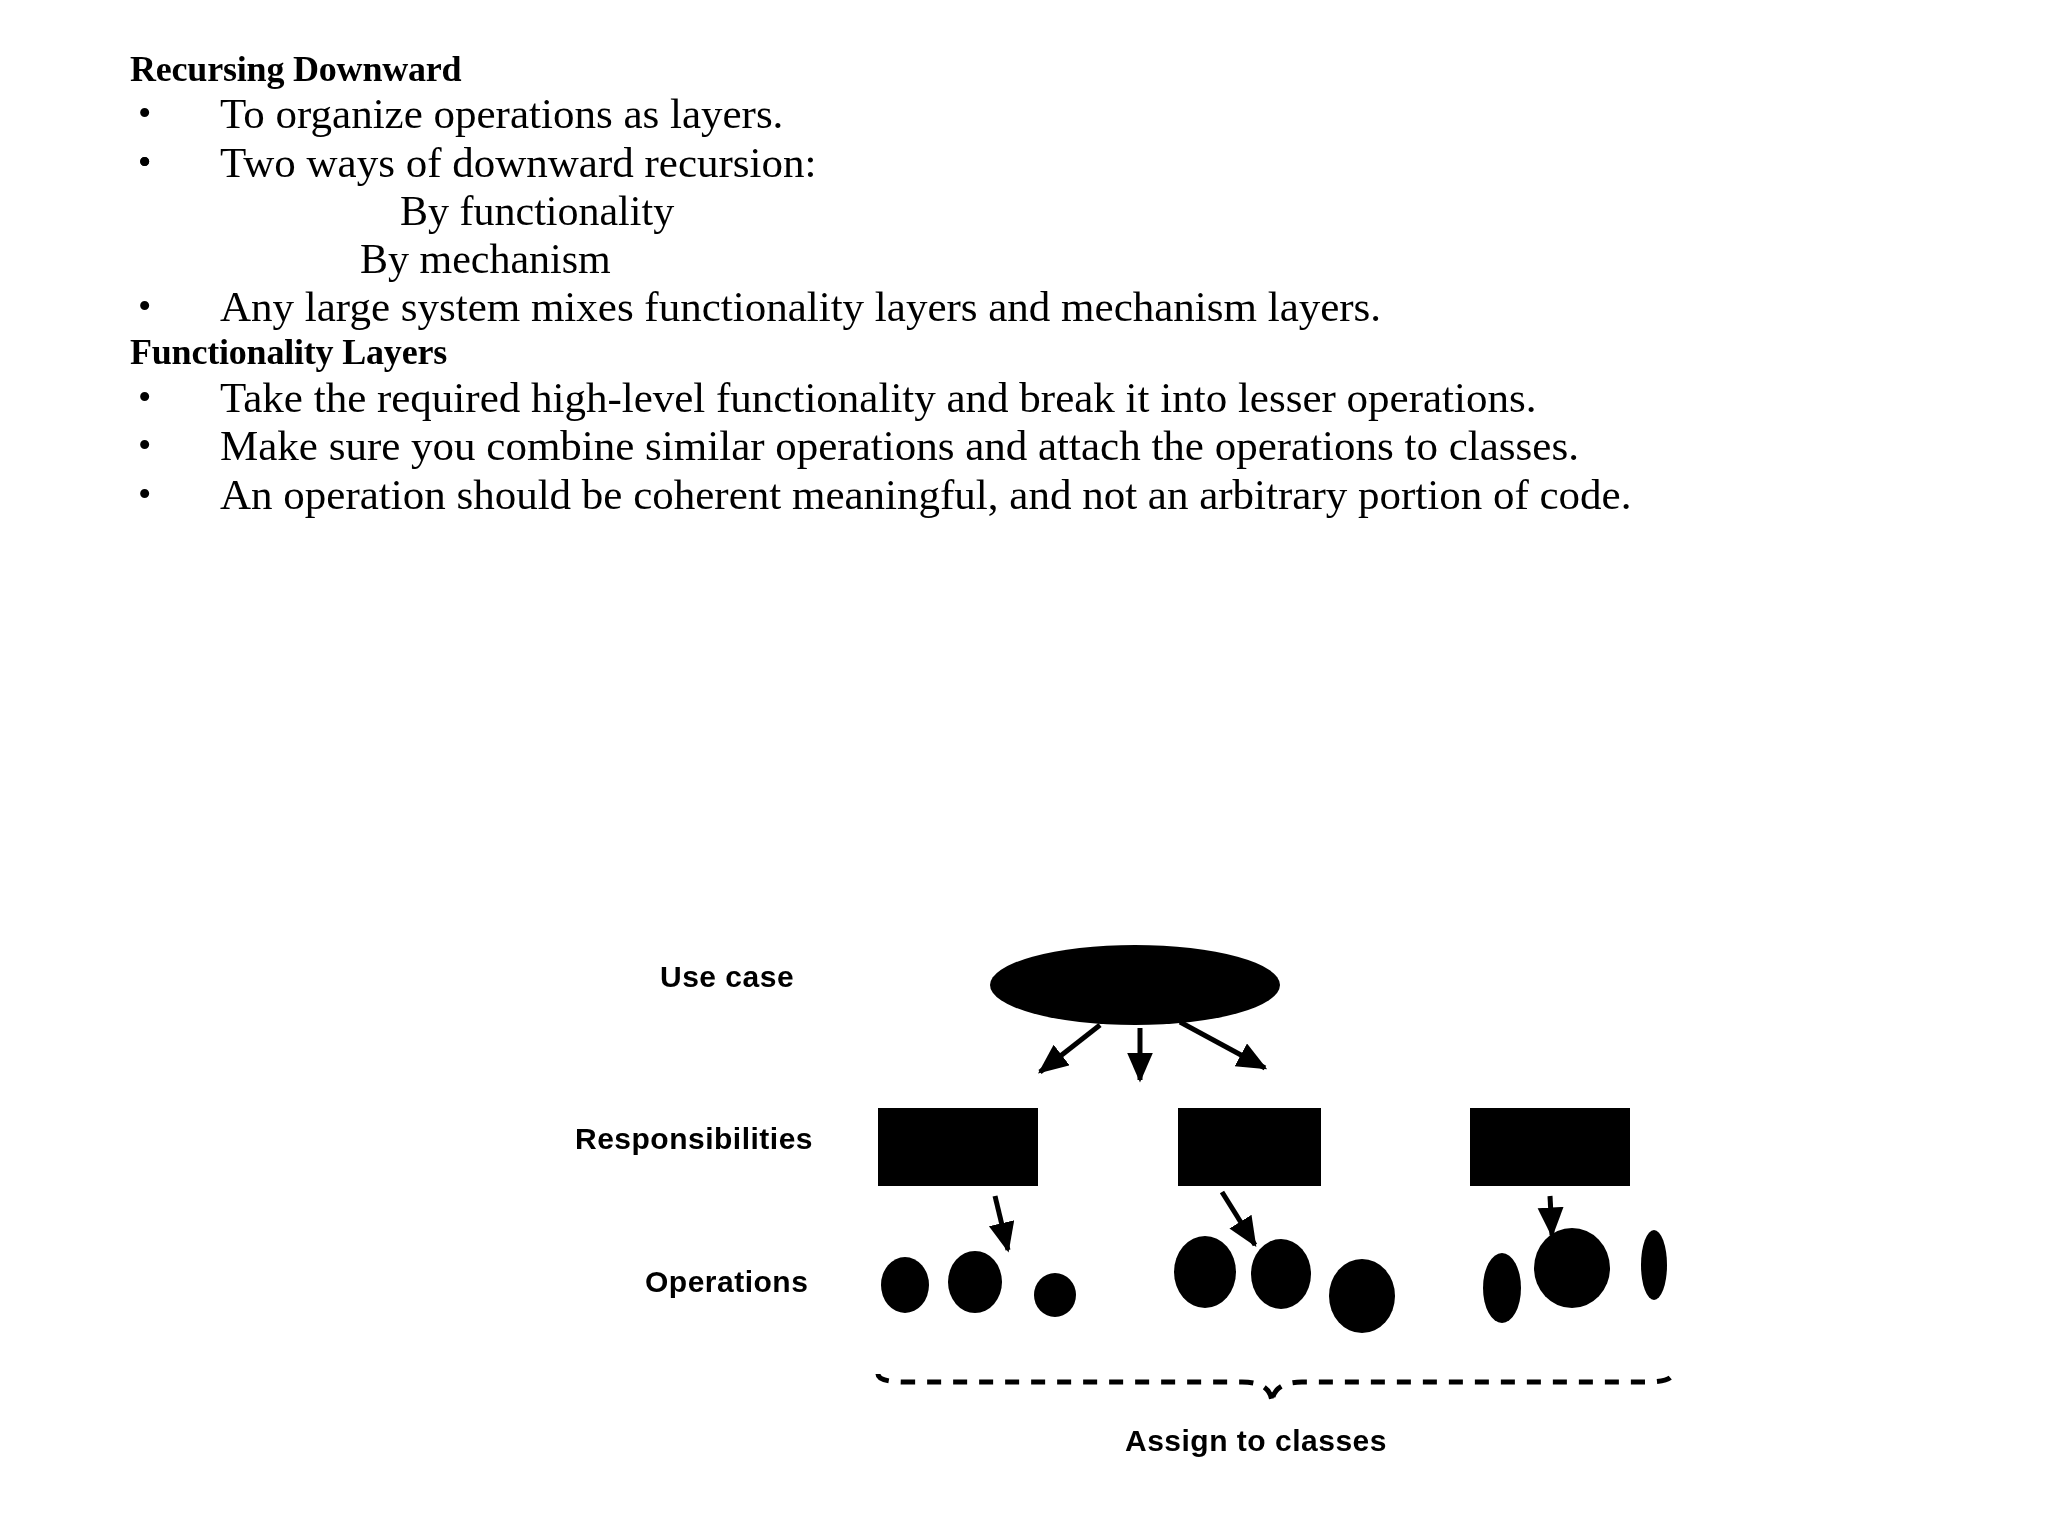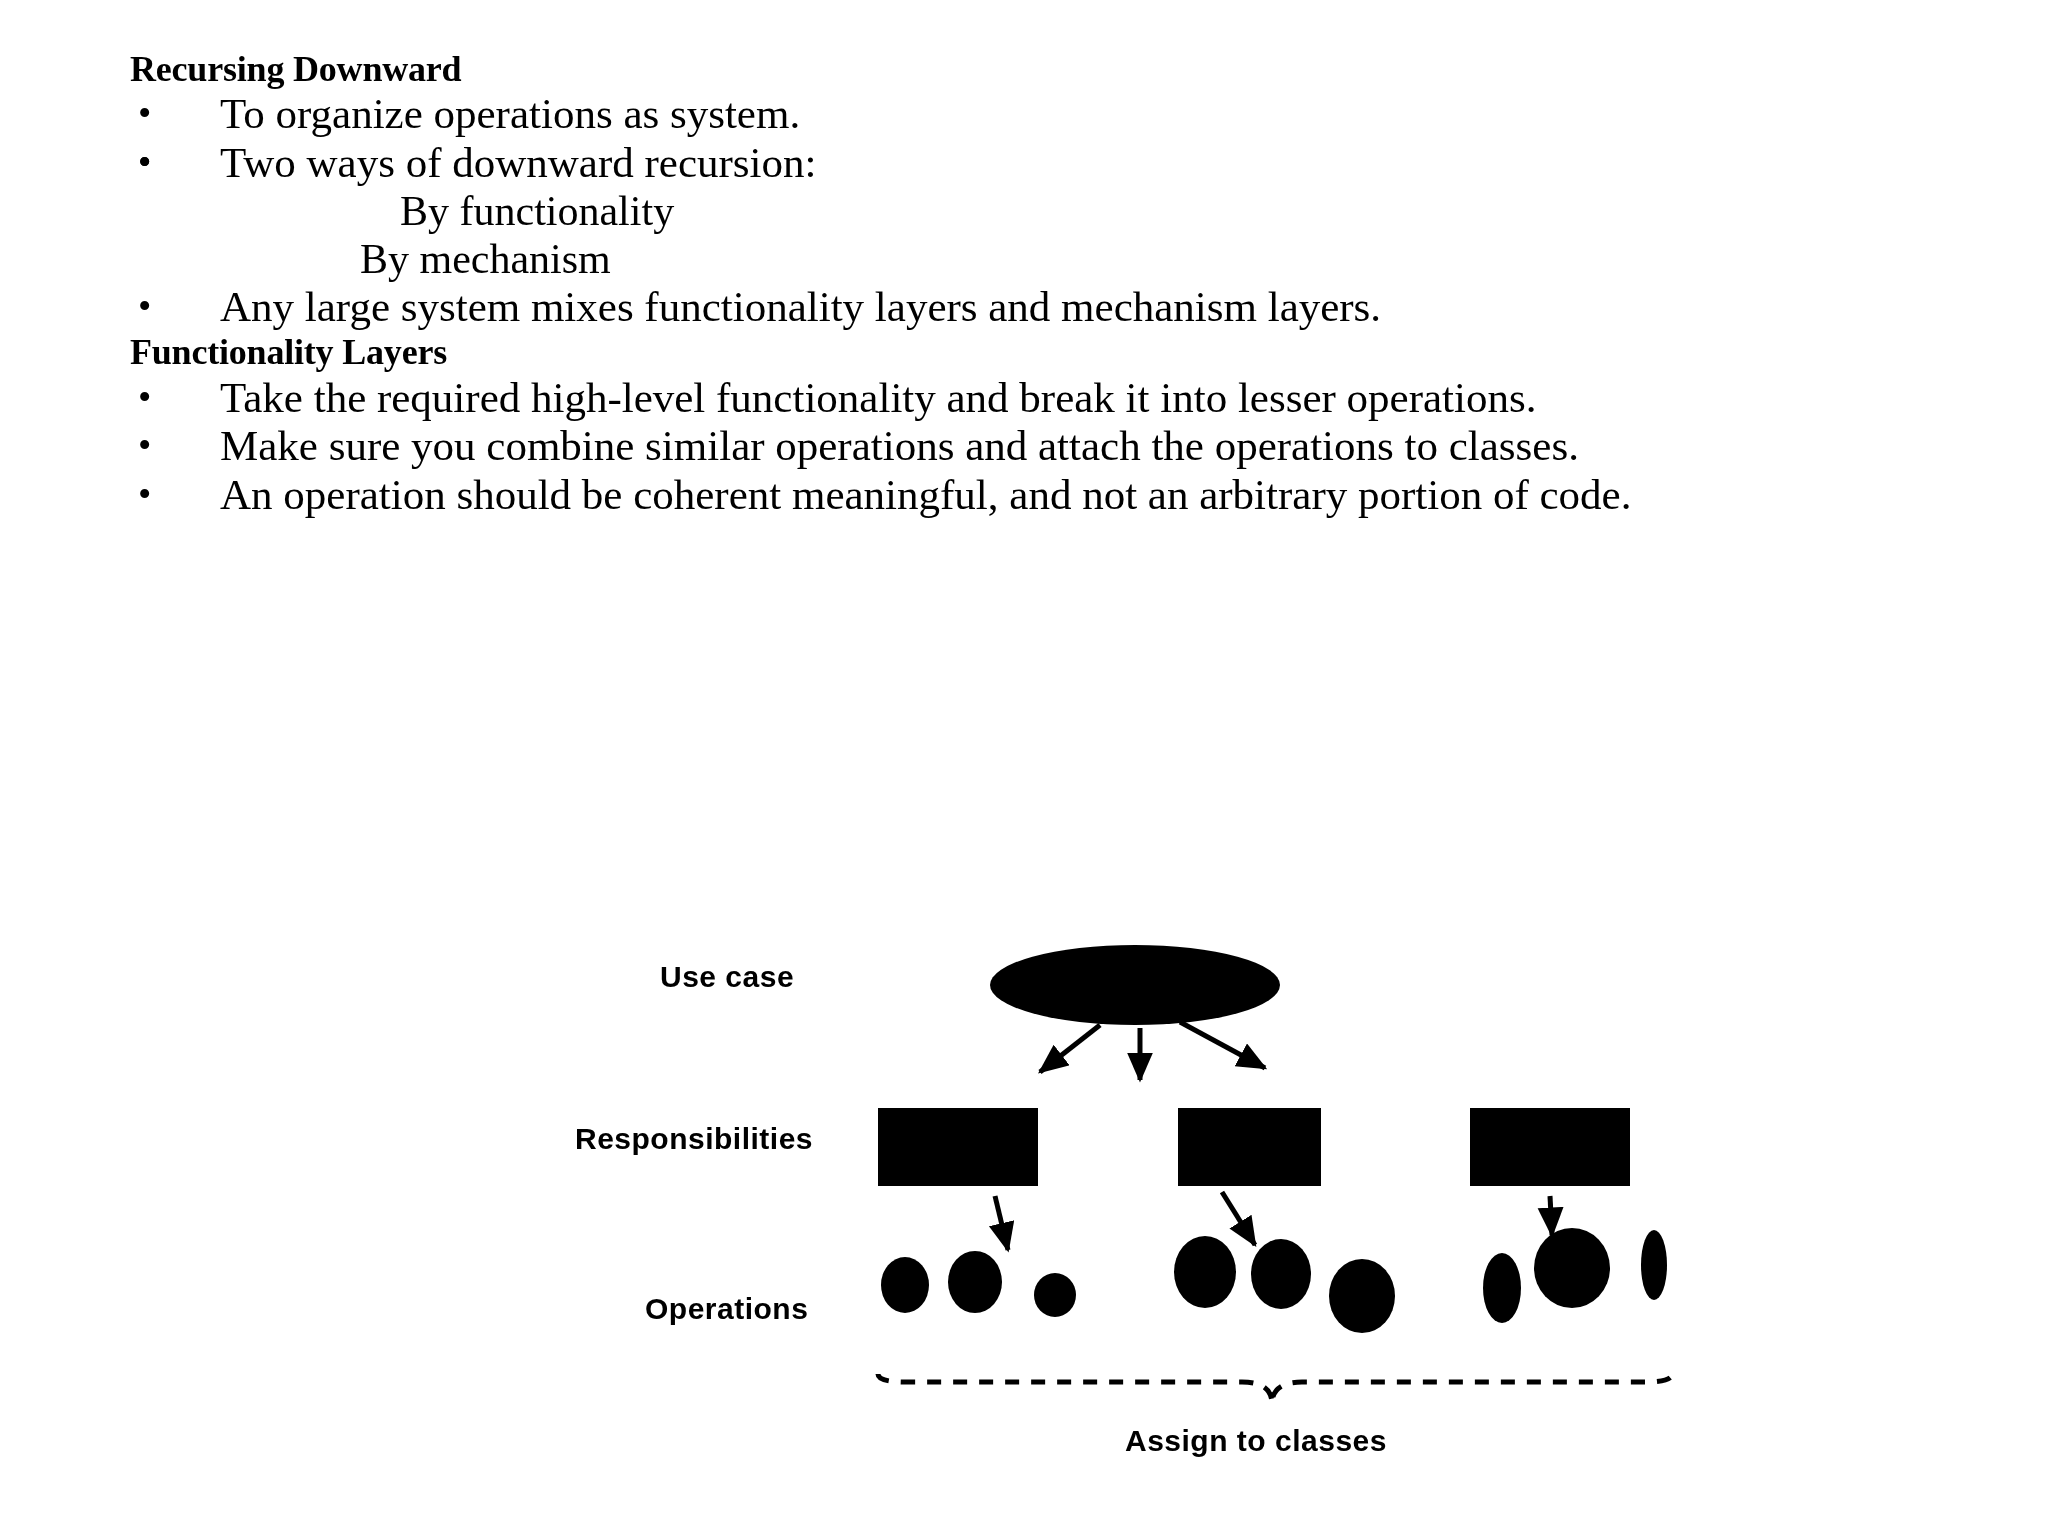--- a/index.html
+++ b/index.html
@@ -82,35 +82,35 @@
     position: absolute;
     font-family: "Liberation Sans", "DejaVu Sans", sans-serif;
     font-weight: bold;
     font-size: 30px;
     letter-spacing: 0.5px;
     color: #000000;
     white-space: nowrap;
   }
   #label-use-case        { left: 660px; top: 960px; }
   #label-responsibilities{ left: 575px; top: 1122px; }
-  #label-operations      { left: 645px; top: 1265px; margin-top: 27px; }
+  #label-operations      { left: 645px; top: 1265px; }
   #label-assign          { left: 1125px; top: 1424px; }
 </style>
 </head>
 <body>
 
 <div class="slide">
 
   <div class="text-block">
 
     <div class="heading">Recursing Downward</div>
 
     <div class="bullet-row">
       <span class="bullet-dot">•</span>
-      <span>To organize operations as system.</span>
+      <span>To organize operations as layers.</span>
     </div>
 
     <div class="bullet-row">
       <span class="bullet-dot">•</span>
     </div>
 
     <div class="bullet-row">
       <span class="bullet-dot">•</span>
       <span>Two ways of downward recursion:</span>
     </div>

